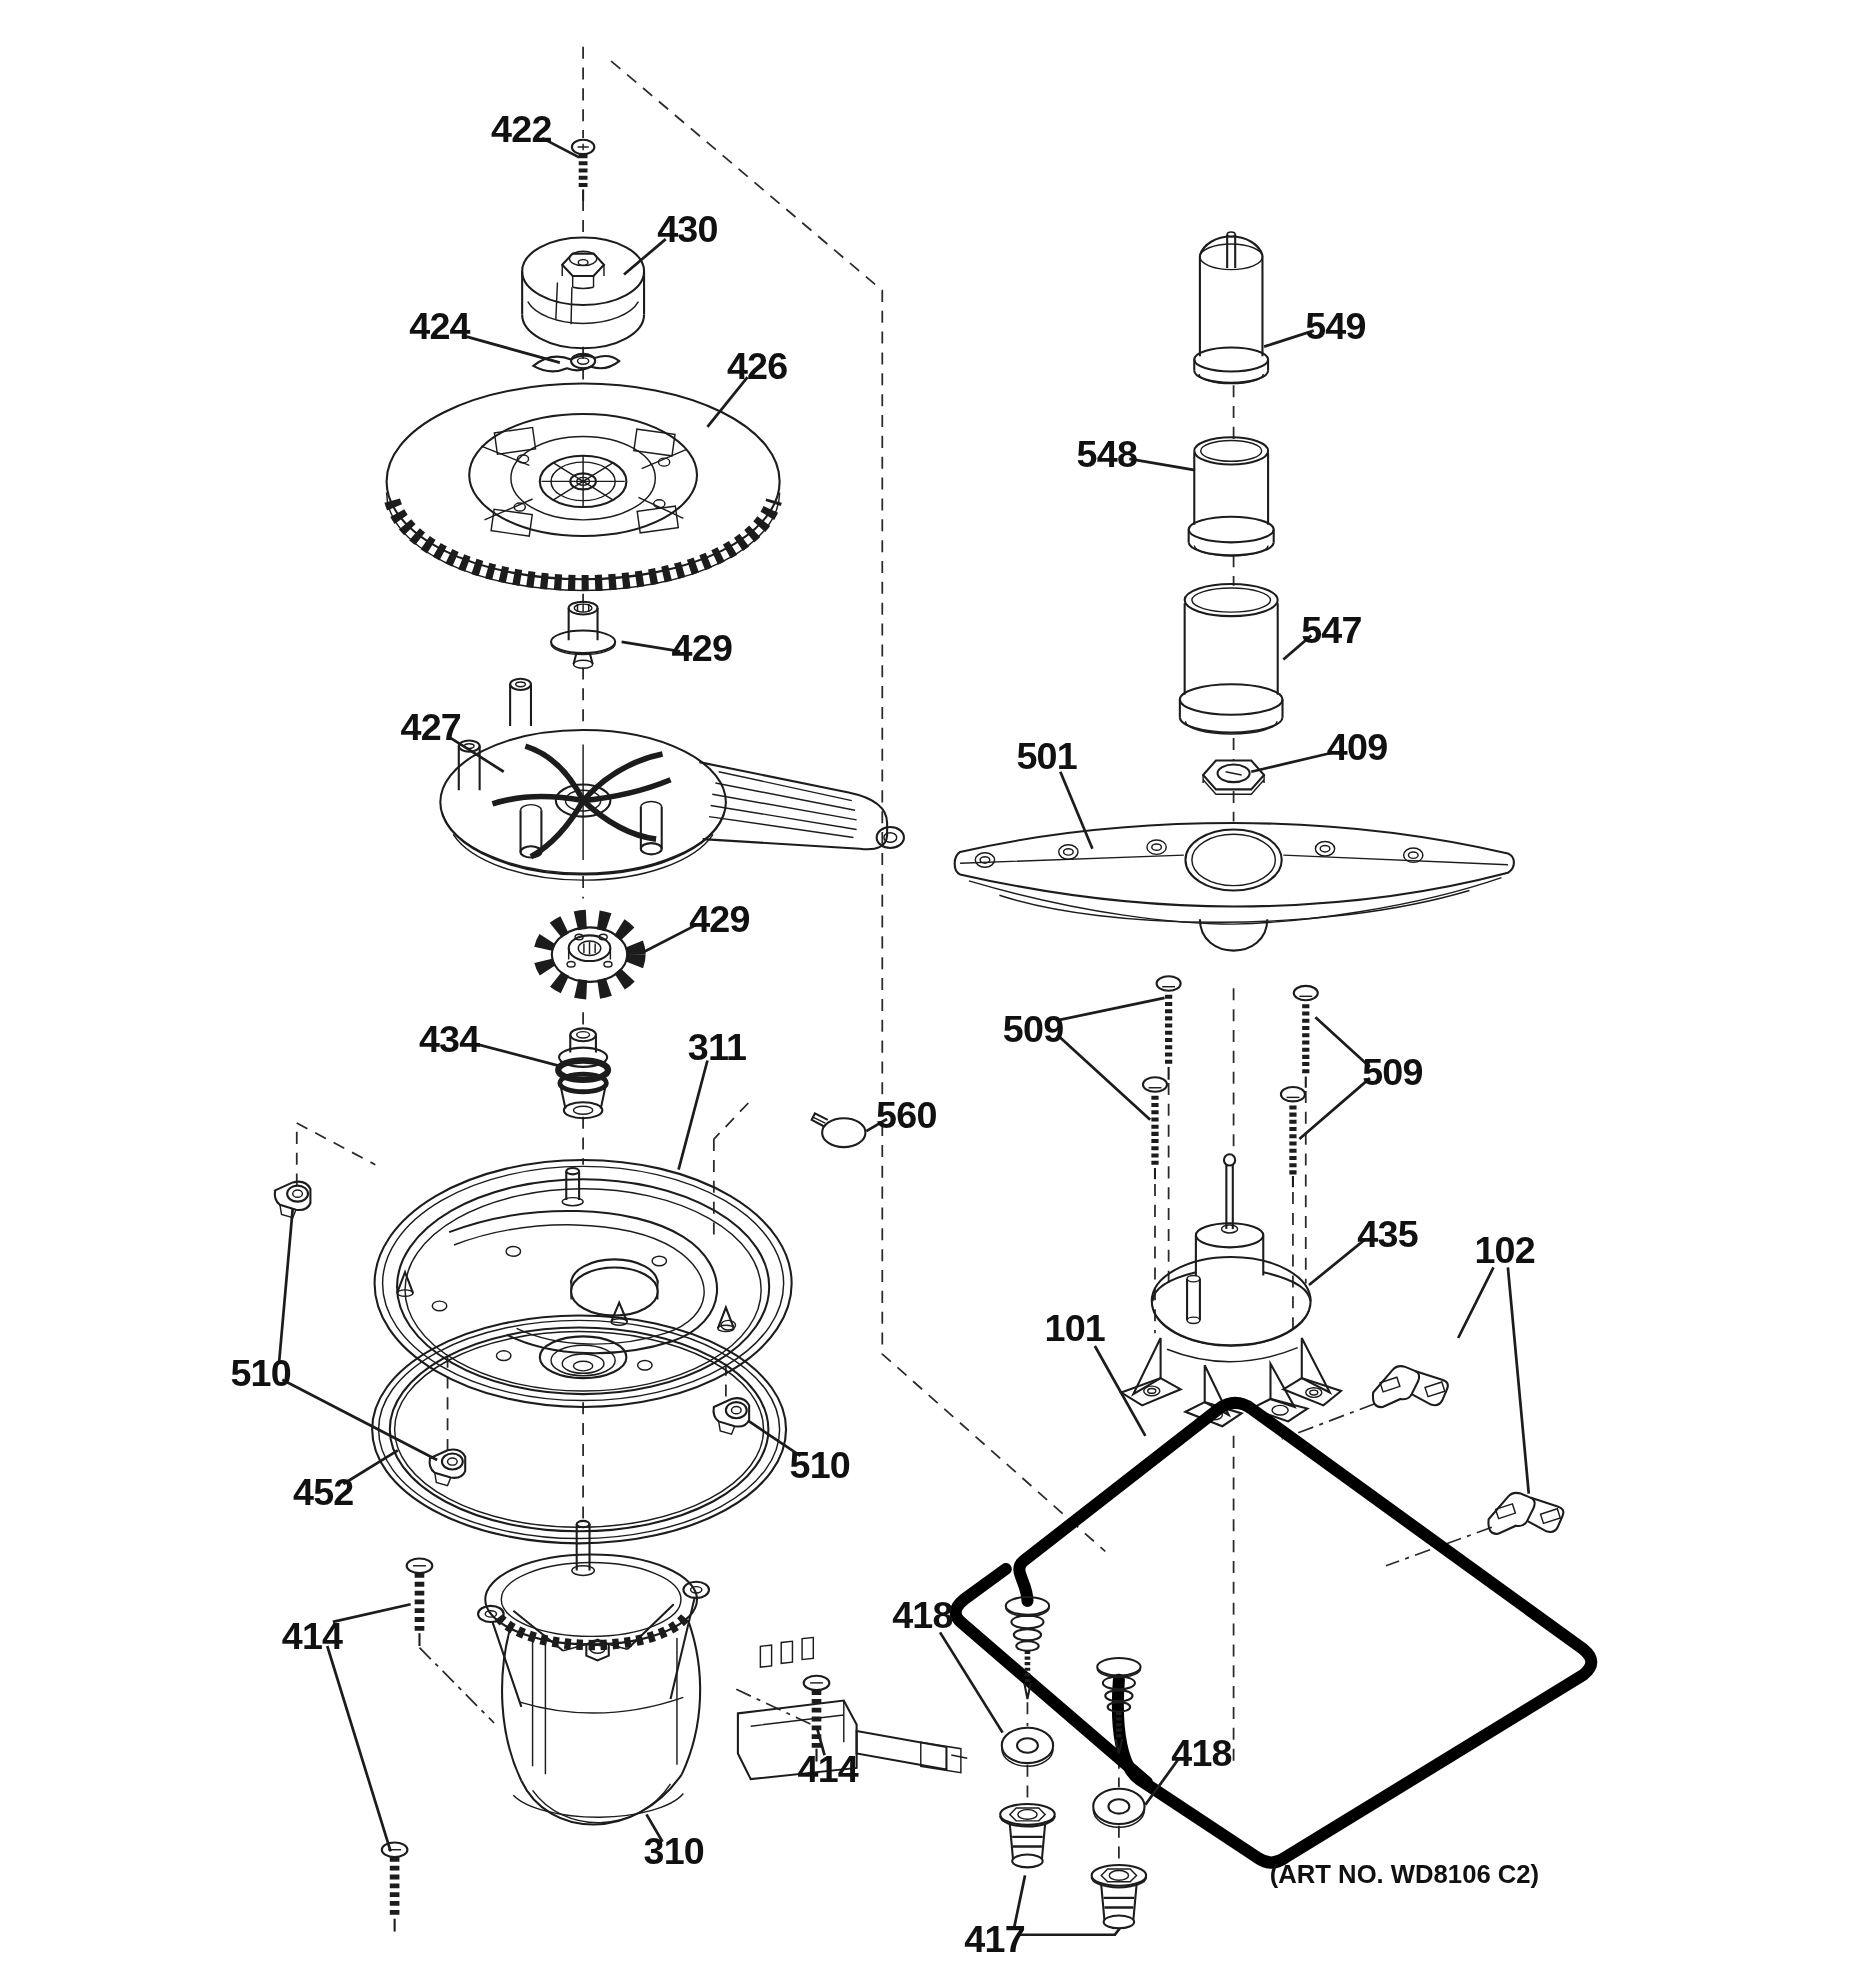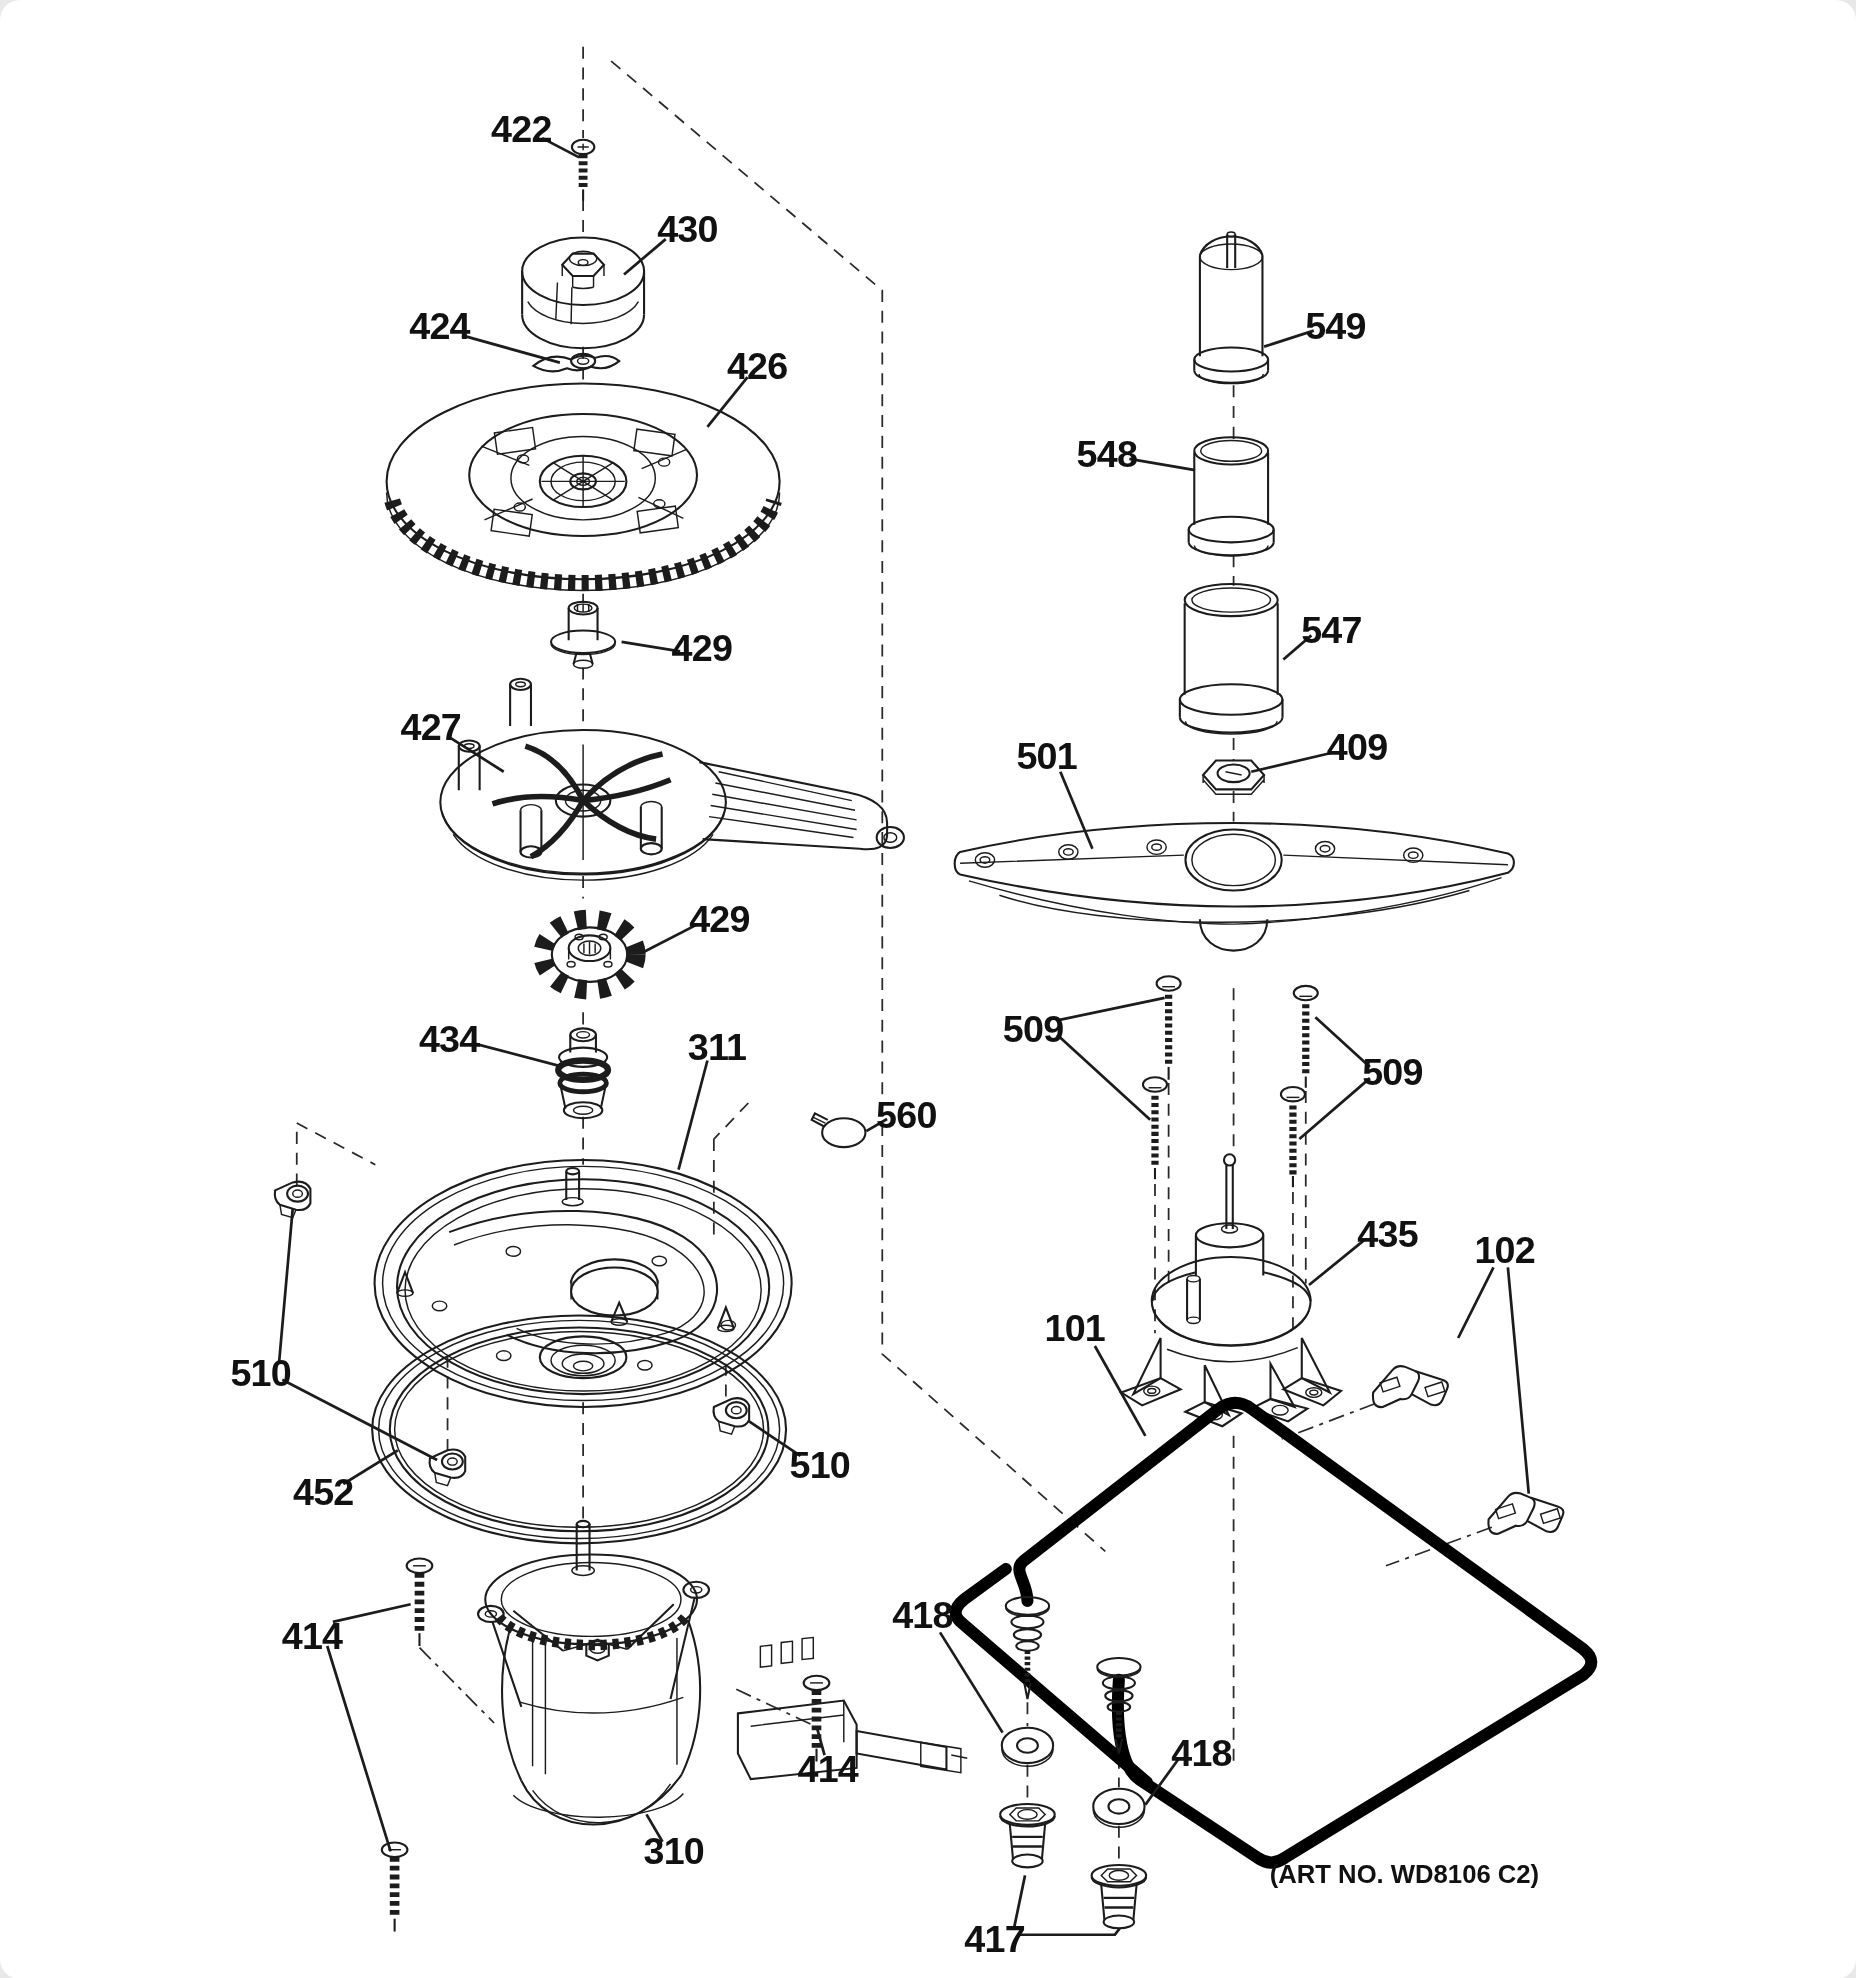--- a/index.html
+++ b/index.html
@@ -1,19 +1,18 @@
 <!DOCTYPE html>
 <html style="font-size:13px"><head>
 <meta charset="utf-8">
 <style>
   html,body{margin:0;padding:0;background:#e8e8e8;}
   .page{
     width:1856px;height:1979px;background:#ffffff;position:relative;
     font-family:"Liberation Sans", sans-serif;
-    border-radius:20px;
   }
   svg{display:block;}
   .callout{
     font-family:"Liberation Sans", sans-serif;
     font-size:47px;font-weight:600;letter-spacing:-1px;fill:#111111;
   }
   .artno{
     font-family:"Liberation Sans", sans-serif;
     font-size:32px;font-weight:bold;letter-spacing:0px;fill:#111111;
   }

